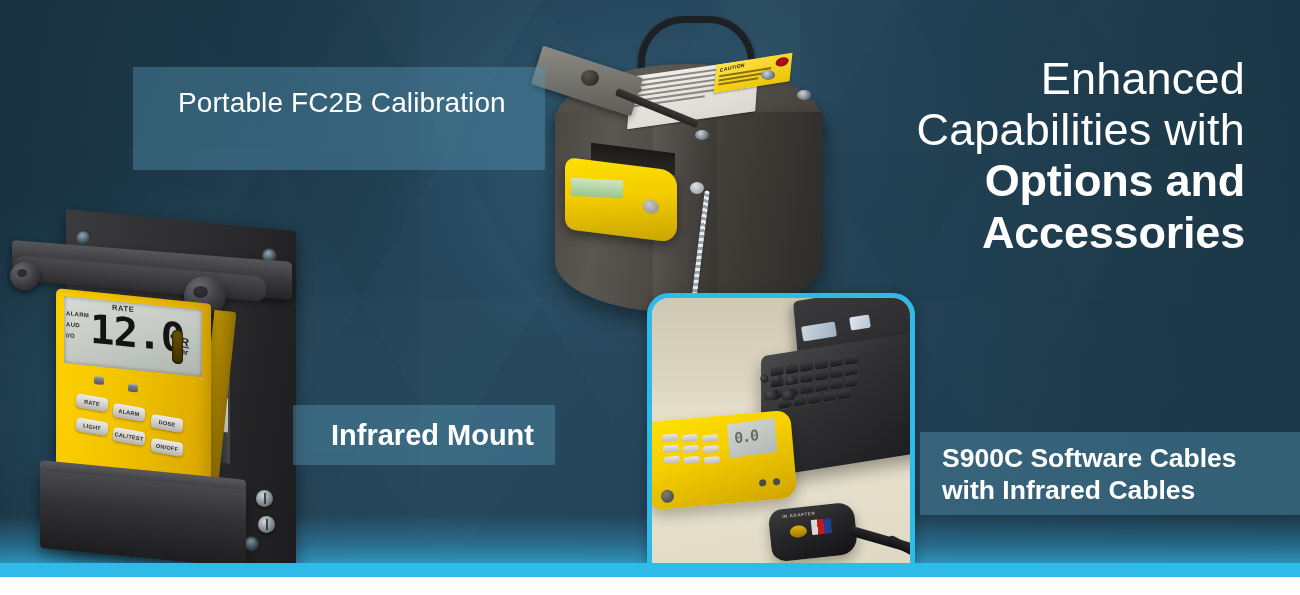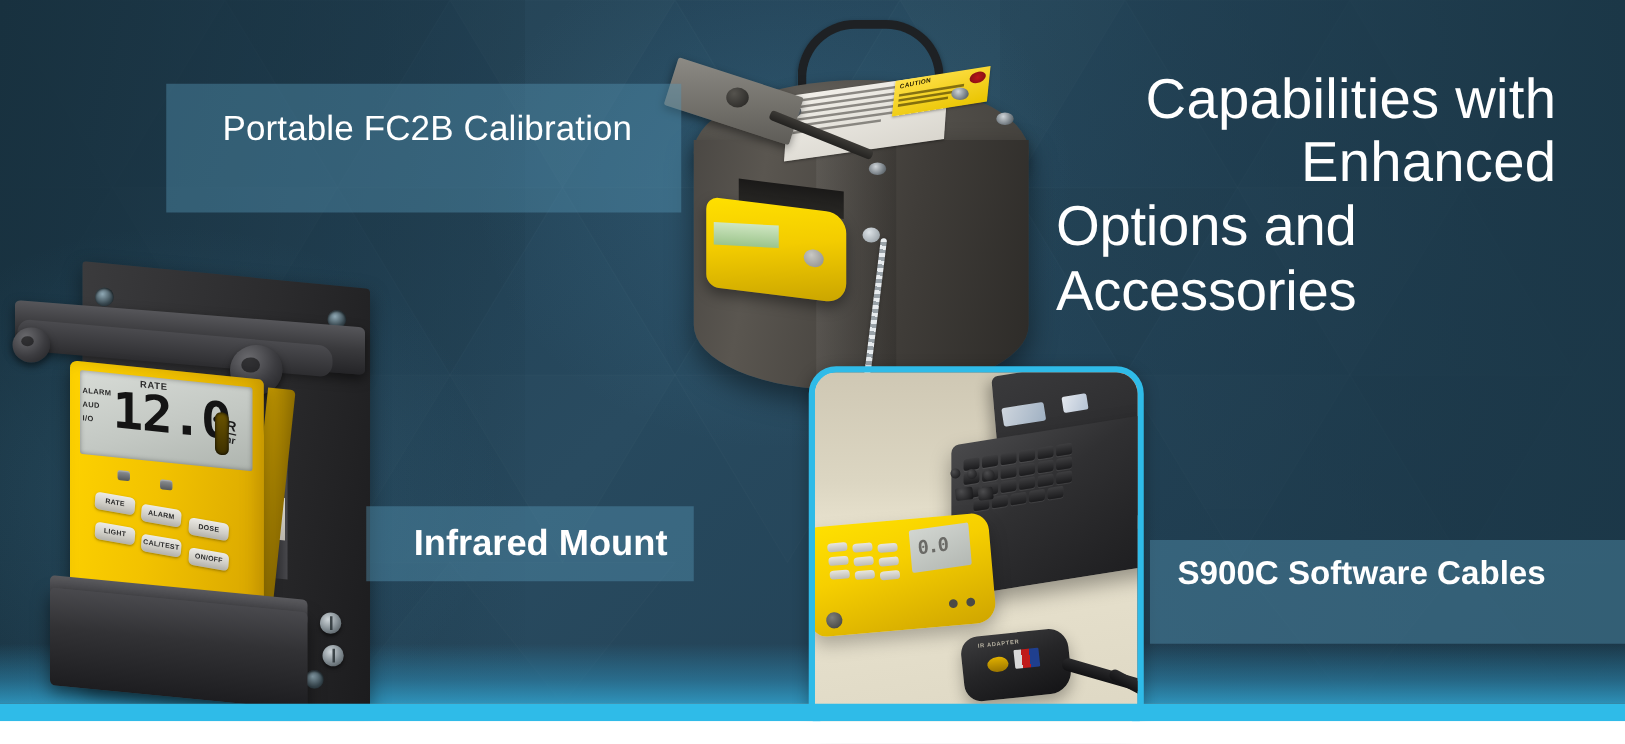--- a/index.html
+++ b/index.html
@@ -80,23 +80,22 @@
   
   #headline{
     position:absolute;right:55px;top:53px;width:560px;
     text-align:right;color:#fff;
   }
   #headline .hl-light{
     display:block;font-size:45px;line-height:51px;font-weight:300;
     letter-spacing:.2px;
   }
   #headline .hl-bold{
-    display:block;font-size:45px;line-height:52px;font-weight:400;
+    display:block;font-size:45px;line-height:52px;font-weight:700;
     letter-spacing:-.2px;
-    text-align:center;
   }
 
   
   #photo-vehicle{position:absolute;left:4px;top:218px;width:304px;height:352px;}
   .vm-backplate{
     position:absolute;left:62px;top:2px;width:230px;height:338px;
     background:linear-gradient(100deg,#3b3b3d 0%,#2b2b2d 55%,#1c1c1e 100%);
     border-radius:3px;
     box-shadow:0 6px 16px rgba(0,0,0,.45);
     transform:skewY(5.5deg);
@@ -667,25 +666,26 @@
   <div class="cap" id="cap-fc2b">
     <span class="line">Portable FC2B Calibration</span>
   </div>
 
   <div class="cap" id="cap-vehicle">
     <span class="line">Infrared Mount</span>
   </div>
 
   <div class="cap" id="cap-s900c">
     <span class="line">S900C Software Cables</span>
+    <span class="line">with Infrared Cables</span>
   </div>
 
   <div id="headline">
+    <span class="hl-light">Enhanced</span>
     <span class="hl-light">Capabilities with</span>
-    <span class="hl-light">Enhanced</span>
     <span class="hl-bold">Options and</span>
     <span class="hl-bold">Accessories</span>
   </div>
 
   <div class="cyan-band"></div>
   <div class="white-band"></div>
 
 </div>
 
 </body></html>

